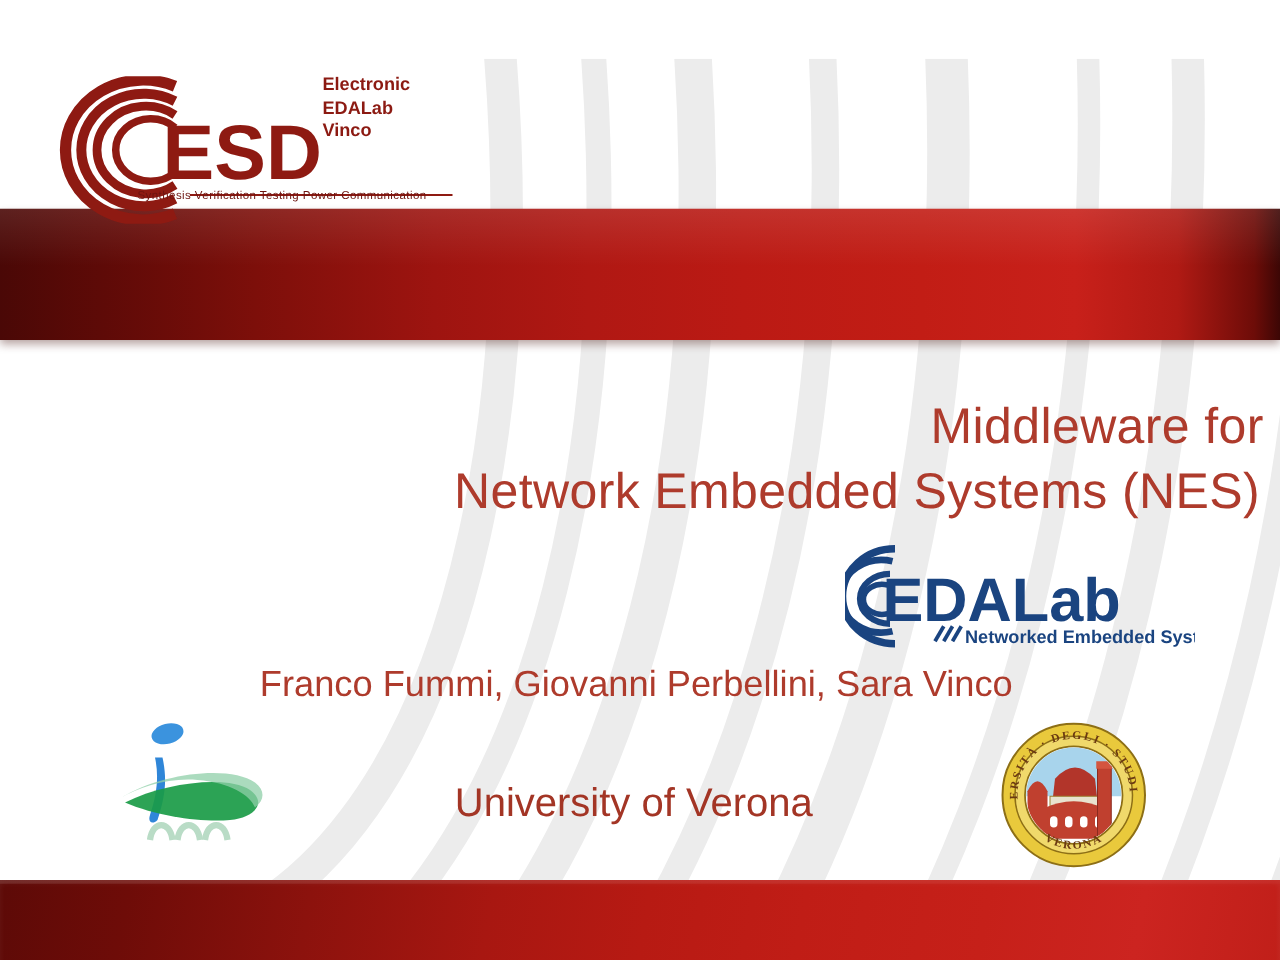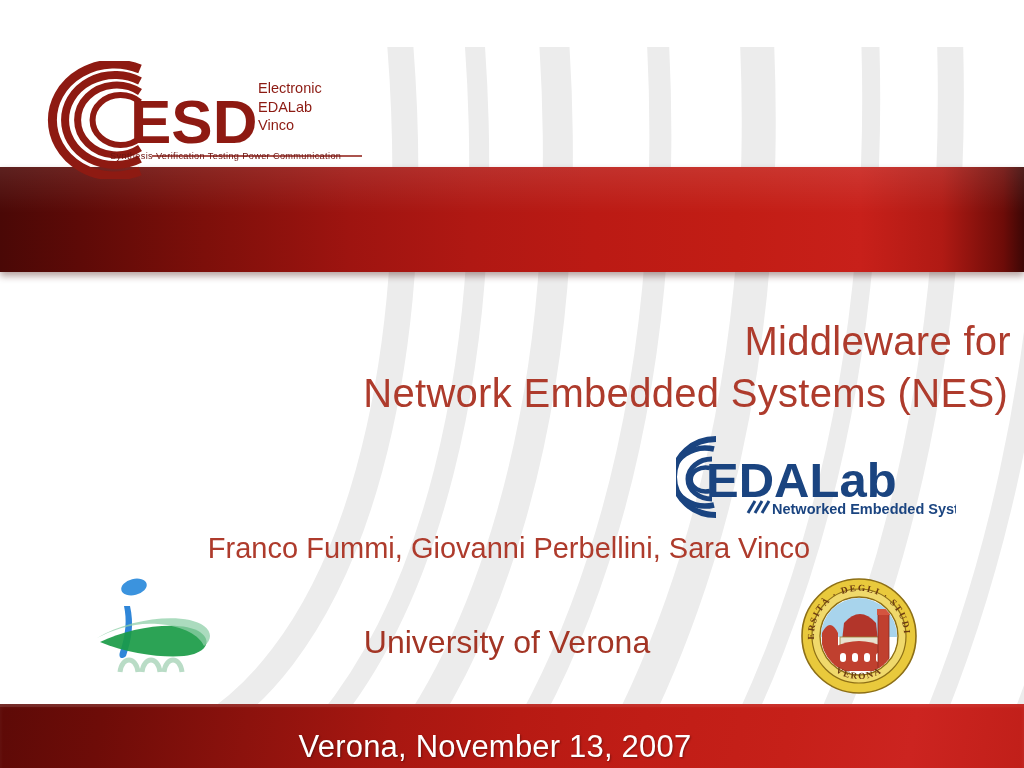--- a/index.html
+++ b/index.html
@@ -108,24 +108,24 @@
     position: absolute;
     left: 44px;
     top: 14px;
     width: 330px;
     height: 118px;
     z-index: 5;
   }
   .esd-text-block {
     position: absolute;
     left: 258px;
-    top: 32px;
+    top: 12px;
     color: #8c1a12;
     font-size: 14.5px;
-    font-weight: normal;
+    font-weight: bold;
     line-height: 18.5px;
     z-index: 6;
   }
   .esd-tagline {
     position: absolute;
     left: 110px;
     top: 104px;
     color: #6d1410;
     font-size: 9.2px;
     font-weight: normal;
@@ -322,17 +322,14 @@
       <text>
         <textPath href="#ringLower" startOffset="50%" text-anchor="middle">VERONA</textPath>
       </text>
     </g>
   </svg>
 
   <div class="bottom-band">
     <div class="bottom-band-top-edge"></div>
   </div>
 
-  <div class="footer-date">
-    <span class="inner">Verona, November 13, 2007</span>
-  </div>
 
 </div>
 
 </body></html>

